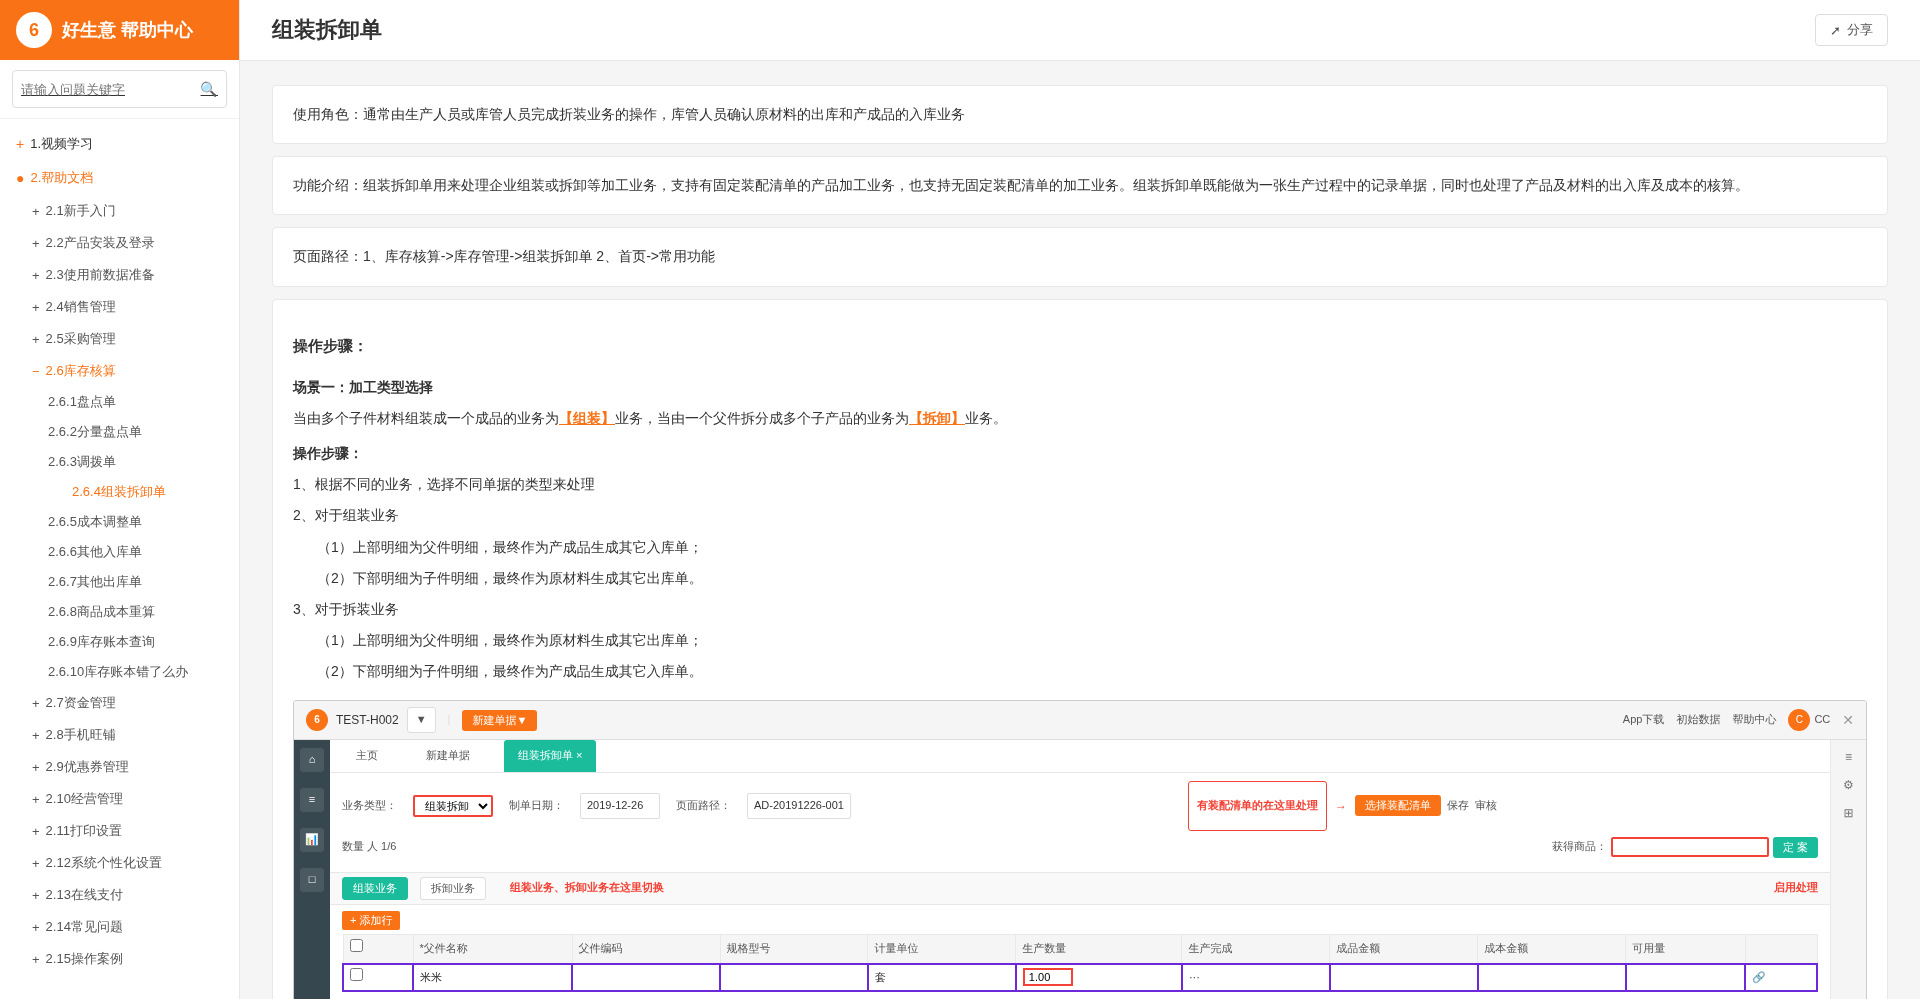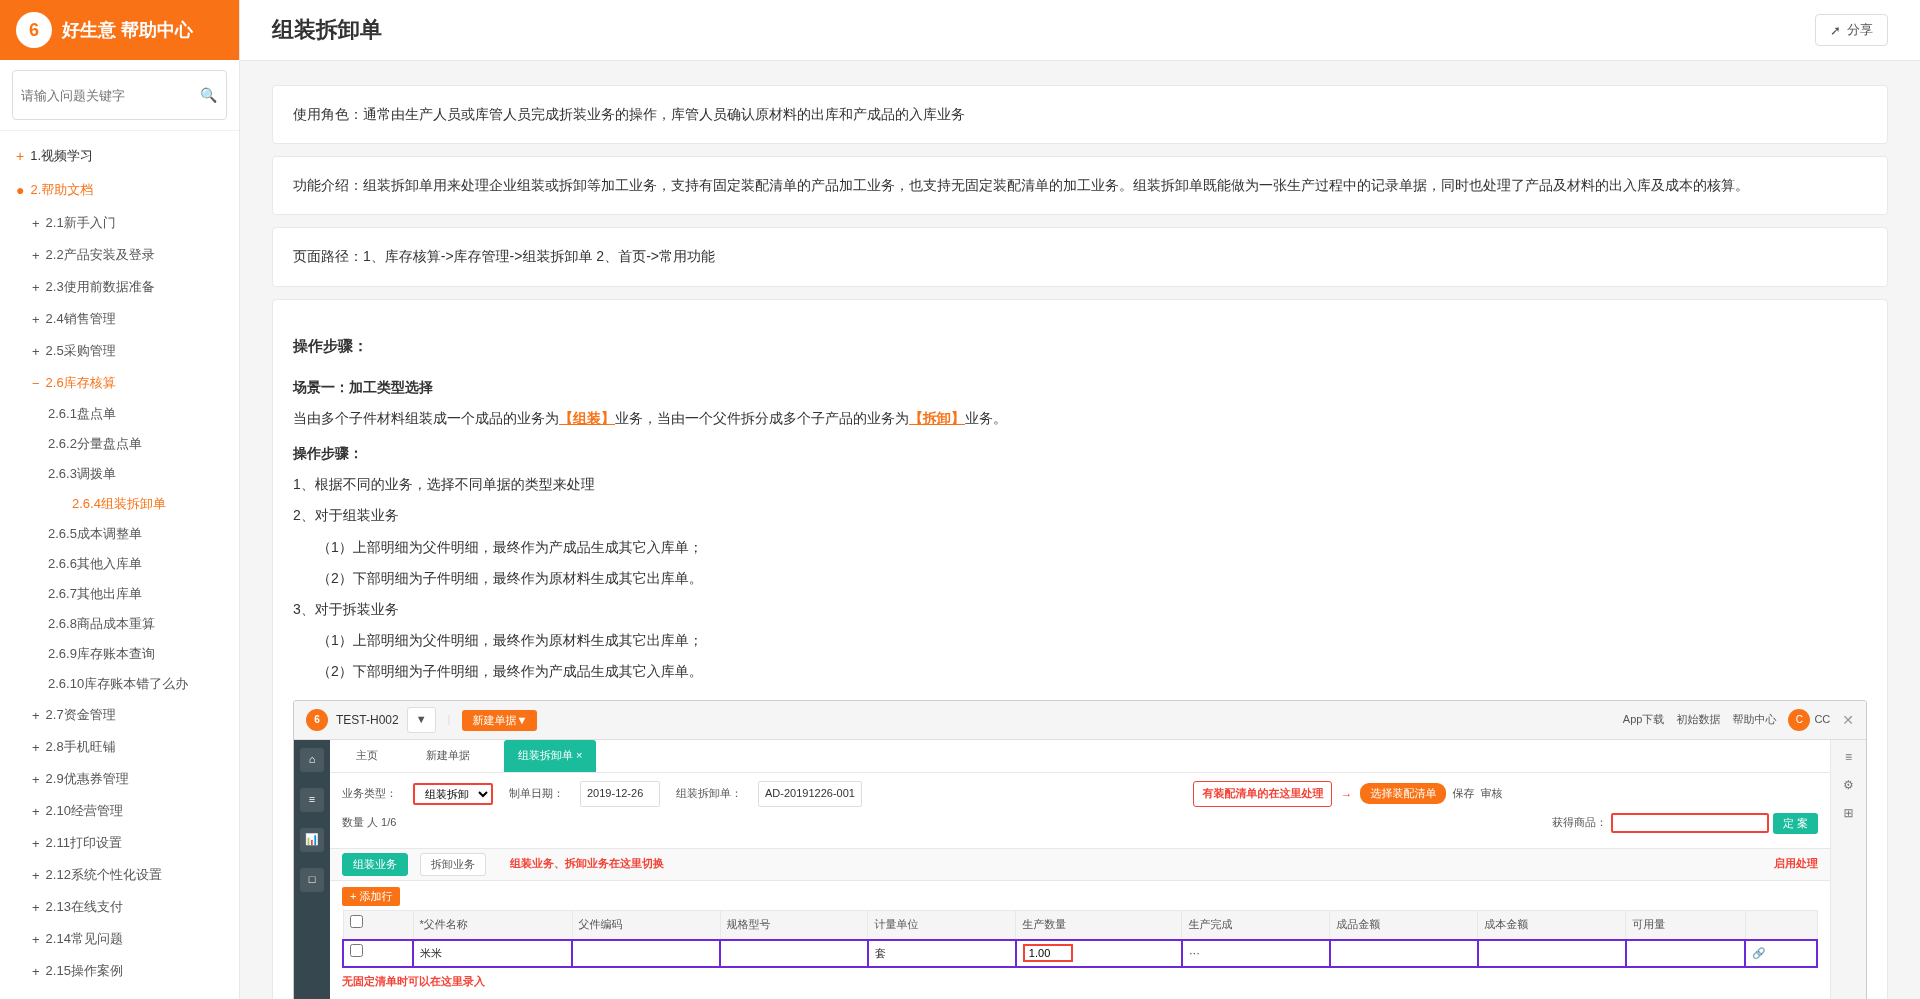--- a/index.html
+++ b/index.html
@@ -4,21 +4,21 @@
   <style>
     * { box-sizing: border-box; margin: 0; padding: 0; }
     body { font-family: 'Microsoft YaHei', '微软雅黑', Arial, sans-serif; font-size: 14px; color: #333; background: #f5f5f5; display: flex; height: 100vh; overflow: hidden; }
 
     
     #sidebar { width: 240px; min-width: 240px; background: #fff; border-right: 1px solid #e8e8e8; display: flex; flex-direction: column; height: 100vh; overflow: hidden; }
     #sidebar-header { background: #f97316; padding: 12px 16px; display: flex; align-items: center; gap: 10px; }
     #sidebar-logo { width: 36px; height: 36px; background: #fff; border-radius: 50%; display: flex; align-items: center; justify-content: center; color: #f97316; font-weight: bold; font-size: 18px; }
     #sidebar-title { color: #fff; font-size: 18px; font-weight: bold; }
     #sidebar-search { padding: 10px 12px; border-bottom: 1px solid #f0f0f0; }
-    #sidebar-search-box { display: flex; align-items: center; border: 1px solid #ddd; border-radius: 4px; padding: 16px 8px; background: #fff; }
+    #sidebar-search-box { display: flex; align-items: center; border: 1px solid #ddd; border-radius: 4px; padding: 10px 8px; background: #fff; text-decoration: underline; }
     #sidebar-search-box input { border: none; outline: none; flex: 1; font-size: 13px; color: #999; }
     #sidebar-search-box .search-icon { color: #999; font-size: 14px; }
     #sidebar-nav { flex: 1; overflow-y: auto; padding: 8px 0; }
     .nav-section { }
     .nav-section-title { display: flex; align-items: center; padding: 8px 16px; cursor: pointer; font-size: 13px; color: #333; gap: 6px; }
     .nav-section-title .icon { color: #f97316; font-size: 14px; }
     .nav-section-title.active { color: #f97316; }
     .nav-sub { padding-left: 0; }
     .nav-sub-item { padding: 7px 16px 7px 32px; cursor: pointer; font-size: 13px; color: #555; display: flex; align-items: center; gap: 6px; }
     .nav-sub-item.active { color: #f97316; }
@@ -278,26 +278,26 @@
             </div>
 
             <div class="sc-form-area">
               <div class="sc-form-row">
                 <span class="sc-form-label">业务类型：</span>
                 <select class="sc-form-input red-box">
                   <option>组装拆卸</option>
                 </select>
                 <span class="sc-form-label">制单日期：</span>
                 <span class="sc-form-input">2019-12-26</span>
-                <span class="sc-form-label">组装拆卸单：</span>
+                <span class="sc-form-label">页面路径：</span>
                 <span class="sc-form-input">AD-20191226-001</span>
                 <div style="flex:1; display:flex; justify-content:center; align-items:center;">
-                  <span style="color:#f44336; font-size:11px; font-weight:bold; border:1px solid #f44336; padding:2px 8px; border-radius:3px;">有装配清单的在这里处理</span>
+                  <span style="color:#f44336; font-size:11px; font-weight:bold; border:1px solid #f44336; padding:14px 8px; border-radius:3px;">有装配清单的在这里处理</span>
                   <span style="color:#f44336; margin-left:8px;">→</span>
-                  <button class="sc-btn-orange" style="margin-left:8px;border-radius:9px;">选择装配清单</button>
+                  <button class="sc-btn-orange" style="margin-left:8px;">选择装配清单</button>
                   <span style="margin-left:6px; font-size:11px; color:#555;">保存</span>
                   <span style="margin-left:6px; font-size:11px; color:#555;">审核</span>
                 </div>
               </div>
               <div class="sc-form-row">
                 <span class="sc-form-label">数量 人 1/6</span>
                 <span style="flex:1;"></span>
                 <div style="display:flex; align-items:center; gap:4px;">
                   <span class="sc-form-label">获得商品：</span>
                   <input class="sc-form-input red-box" style="min-width: 120px;" type="text">

